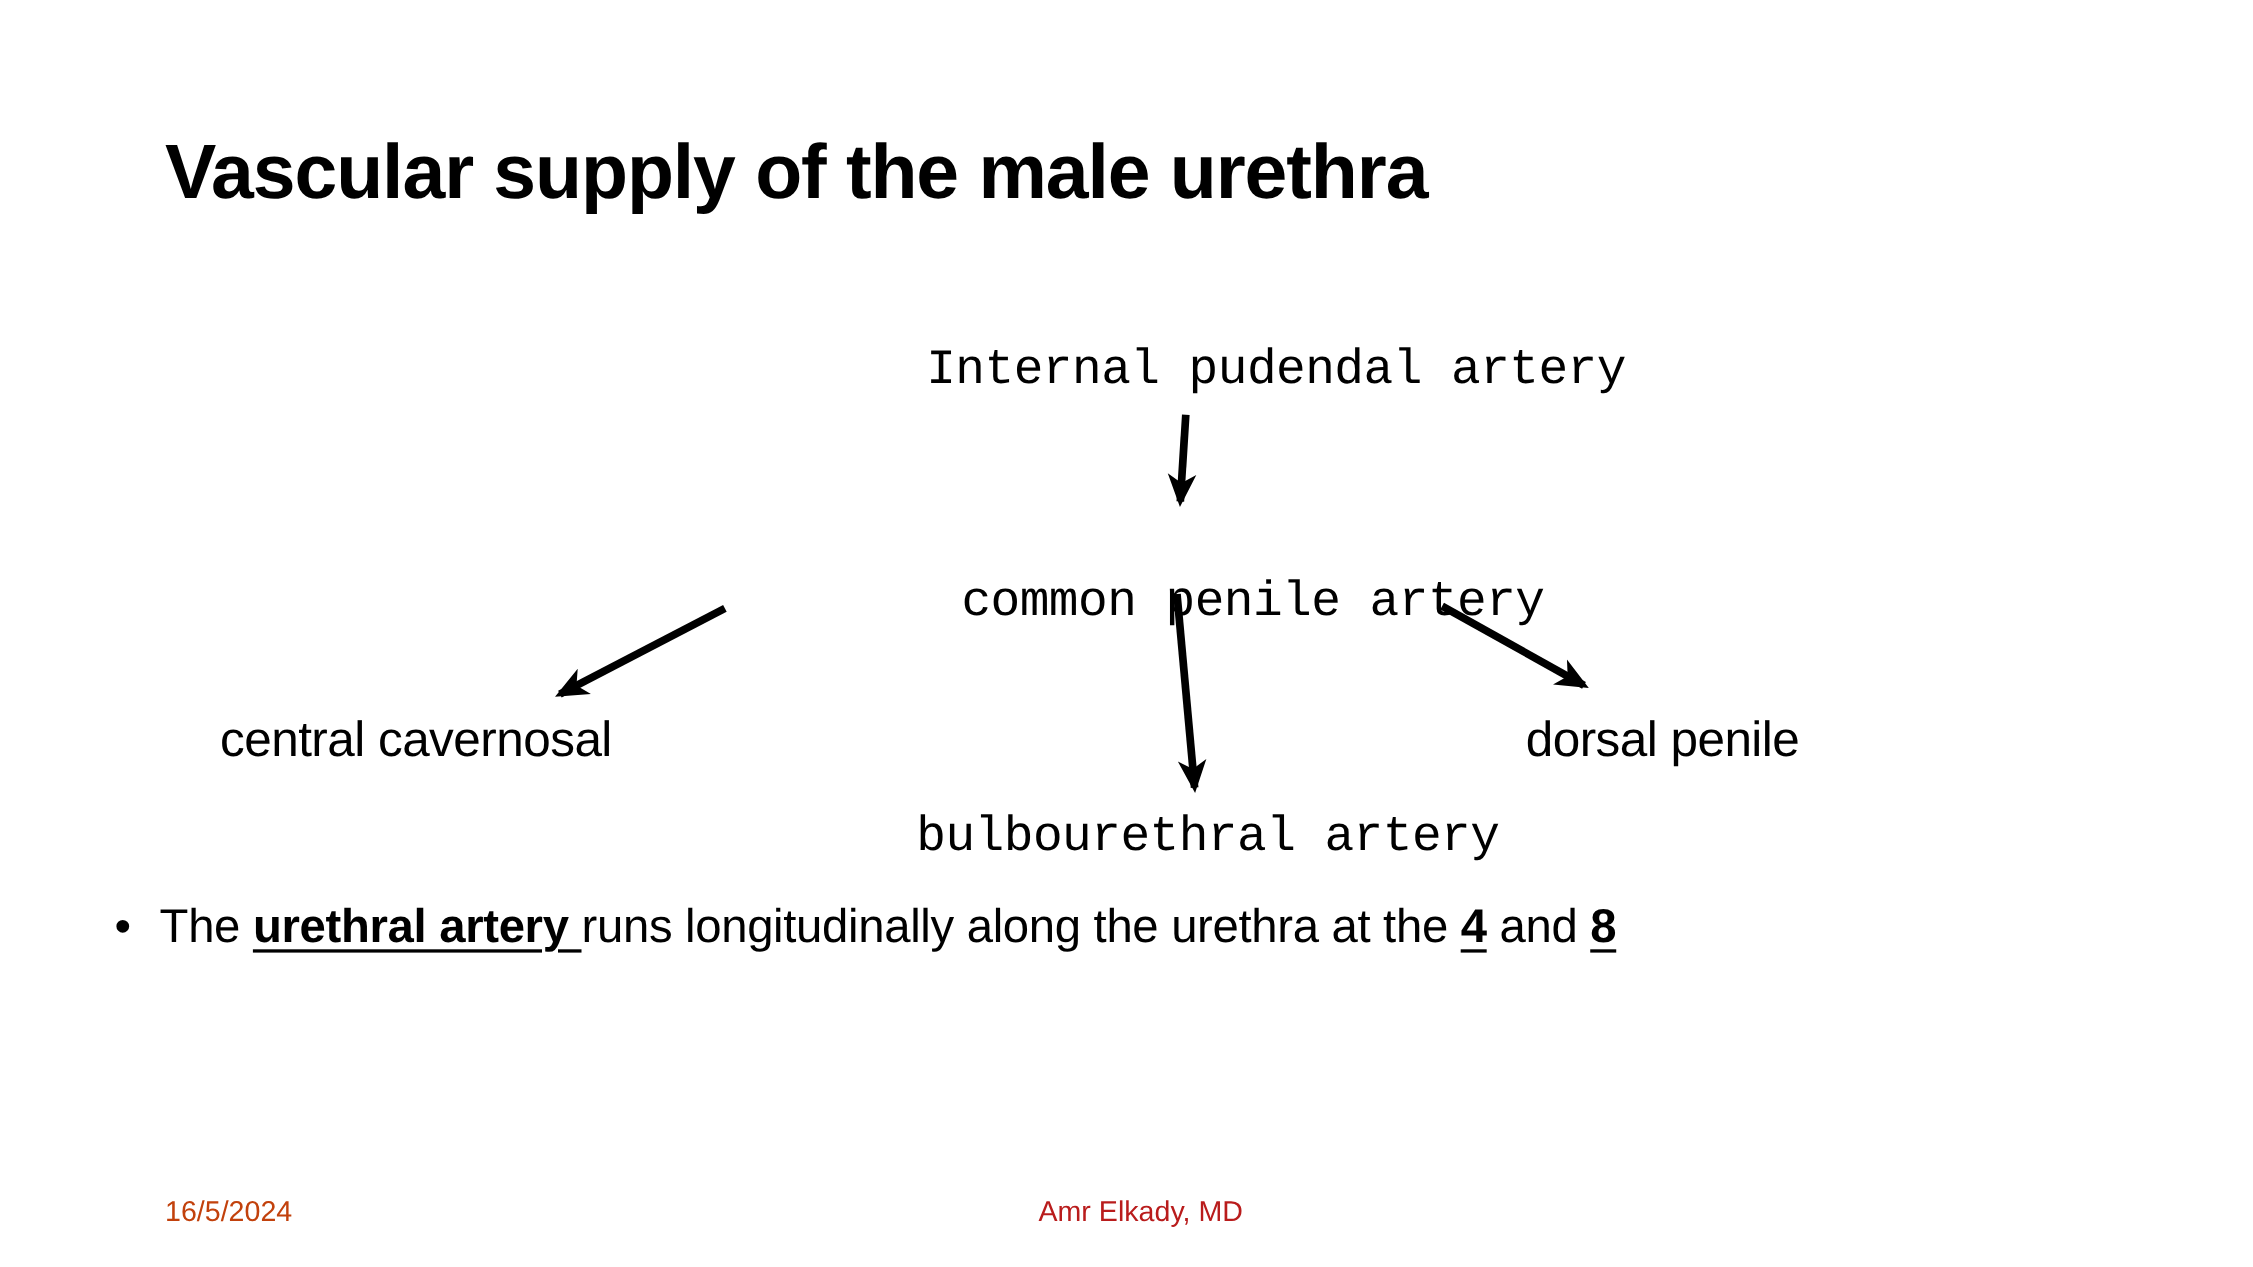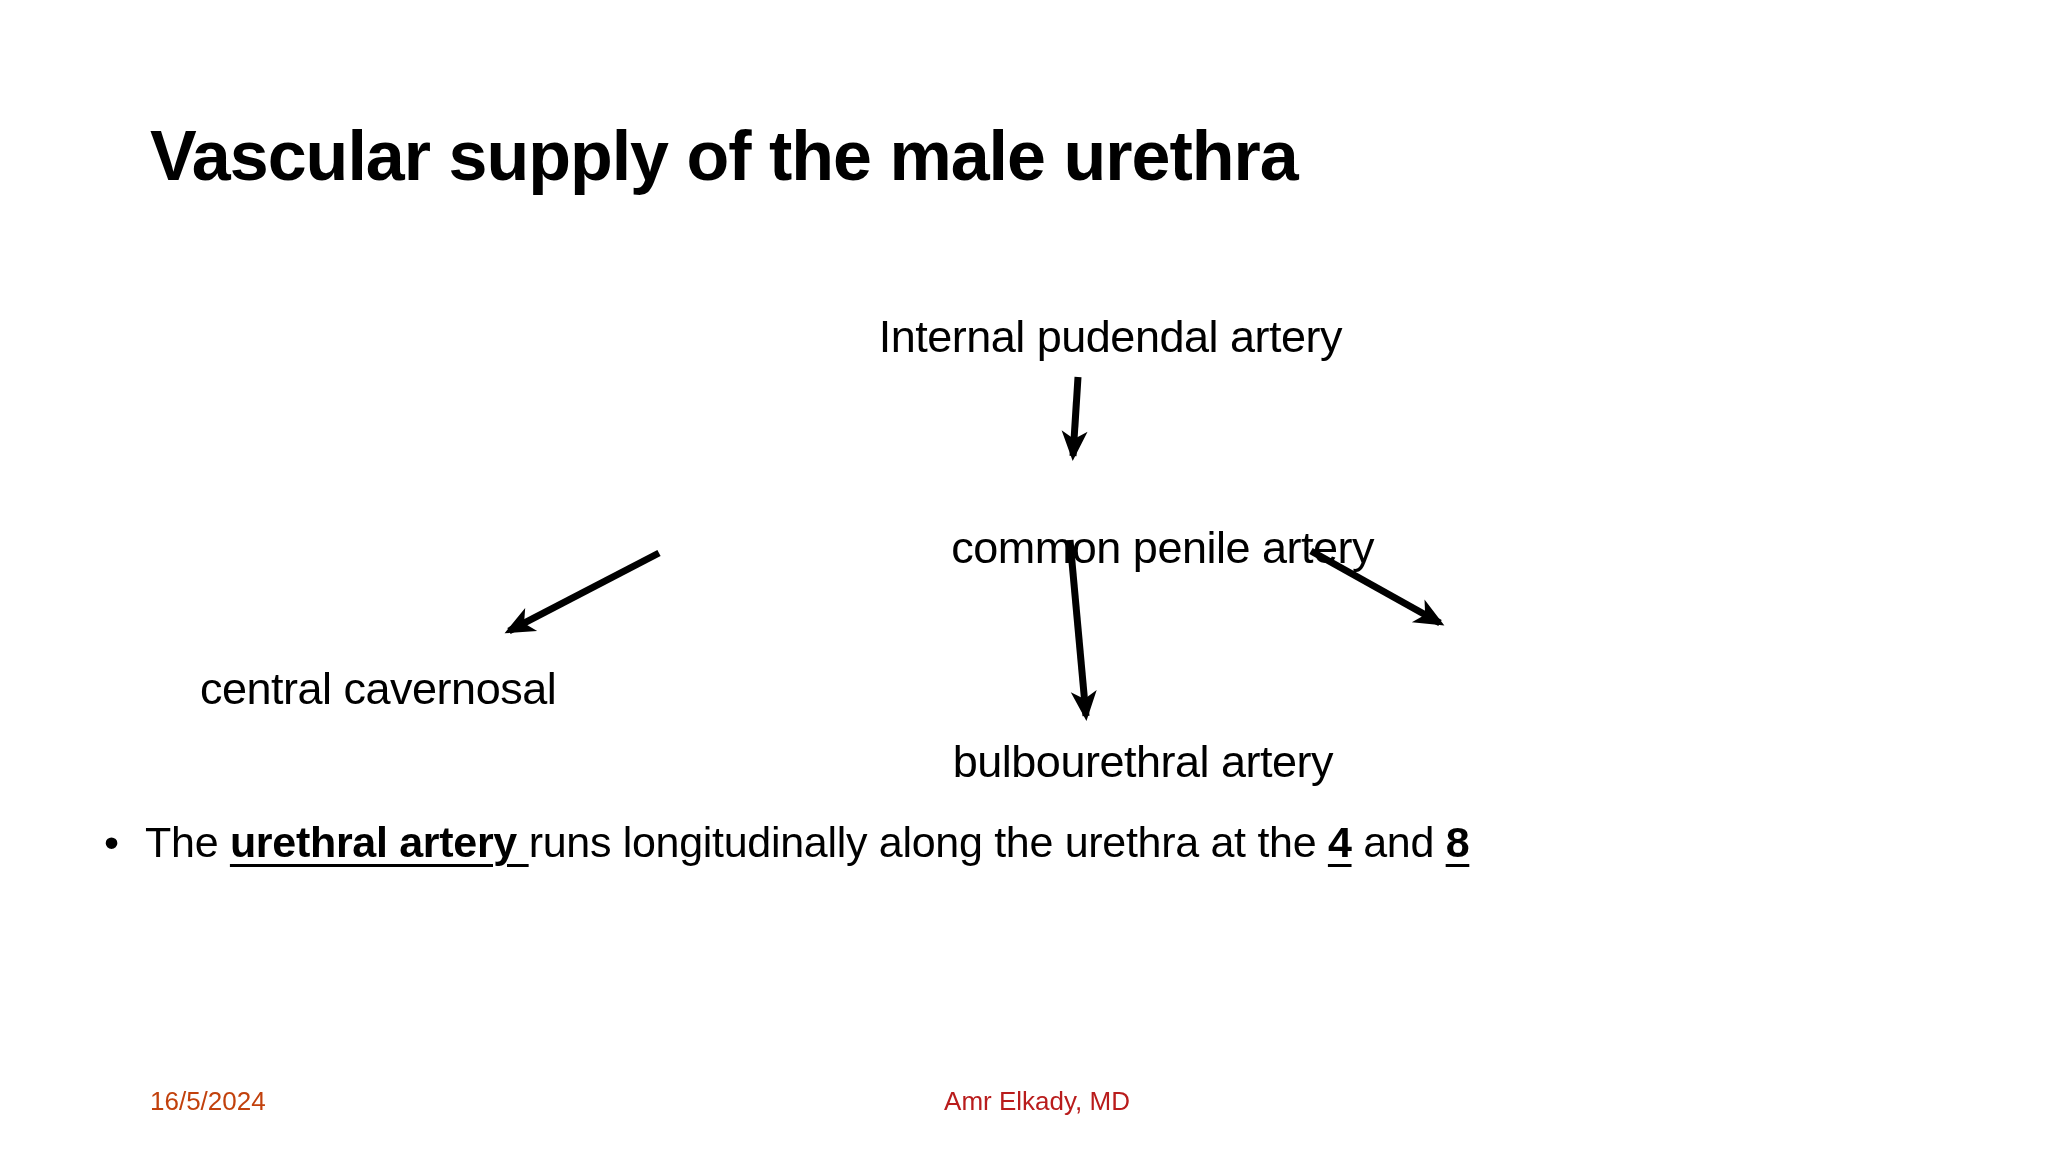--- a/index.html
+++ b/index.html
@@ -30,20 +30,21 @@
     position: absolute;
     font-size: 45px;
     letter-spacing: -0.5px;
     line-height: 1.2;
     white-space: nowrap;
     color: #000000;
   }
   .node.centered {
     width: 500px;
     text-align: right;
+    font-family: Liberation Mono, monospace;
   }
   .arrows-layer {
     position: absolute;
     left: 0;
     top: 0;
     width: 2048px;
     height: 1152px;
   }
   .bullet-item {
     position: absolute;
@@ -102,22 +103,23 @@
     <line x1="1078" y1="377" x2="1073" y2="456" stroke="#000000" stroke-width="7" marker-end="url(#ah)"></line>
     <line x1="1070" y1="540" x2="1086" y2="716" stroke="#000000" stroke-width="7" marker-end="url(#ah)"></line>
     <line x1="659" y1="553" x2="509" y2="631" stroke="#000000" stroke-width="7" marker-end="url(#ah)"></line>
     <line x1="1311" y1="551" x2="1440" y2="623" stroke="#000000" stroke-width="7" marker-end="url(#ah)"></line>
   </svg>
 
   <div class="node centered" style="left:842px; top:310px;">Internal pudendal artery</div>
 
   <div class="node centered" style="left:874px; top:477px;margin-top:44px;">common penile artery</div>
 
-  <div class="node" style="left:200px; top:662px;">central cavernosal</div>
+  <div class="node" style="left:200px; top:645px;">central cavernosal</div>
 
+  <div class="node" style="left:1387px; top:645px;">dorsal penile</div>
 
   <div class="node centered" style="left:833px; top:735px;">bulbourethral artery</div>
 
   <div class="bullet-item">
     <span class="bullet-glyph">•</span>
     <div class="bullet-text">
       <span>The </span><span class="emph">urethral artery </span><span>runs longitudinally along the urethra at the </span><span class="emph">4</span><span> and </span><span class="emph">8</span>
       <br>
     </div>
   </div>

